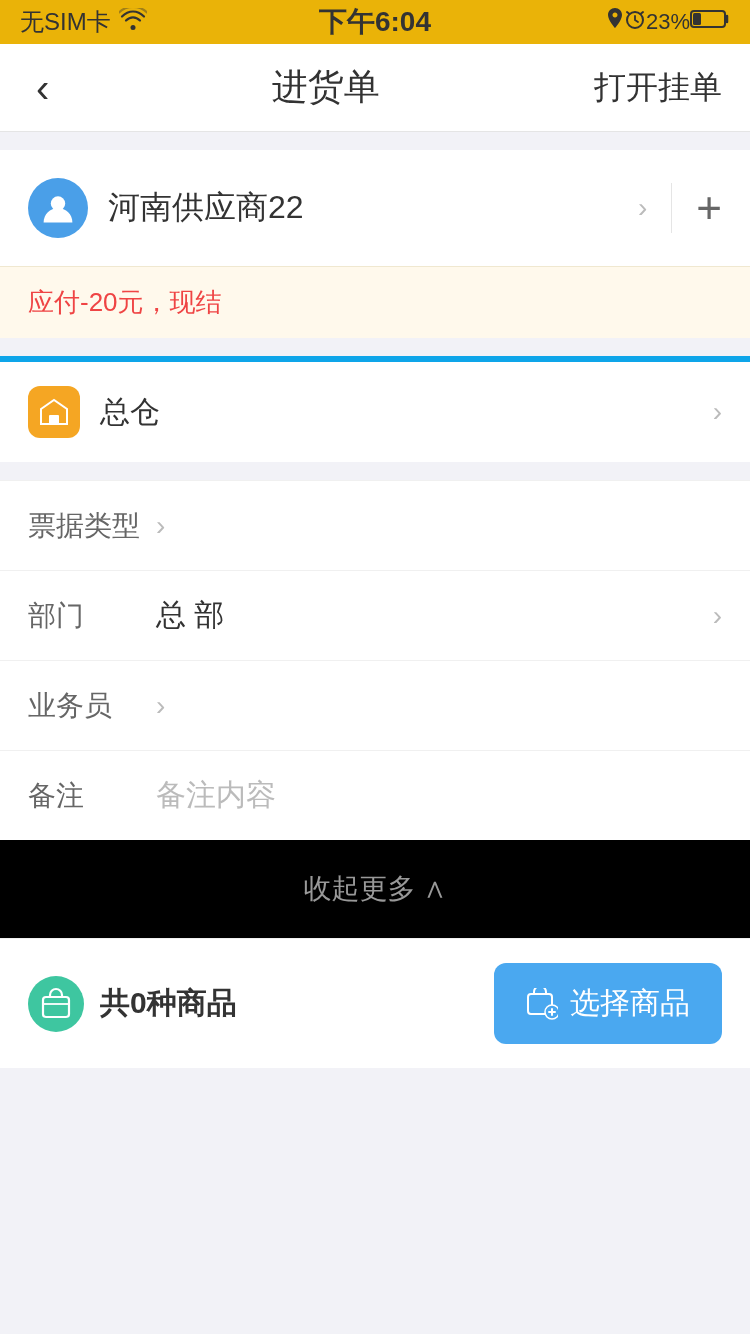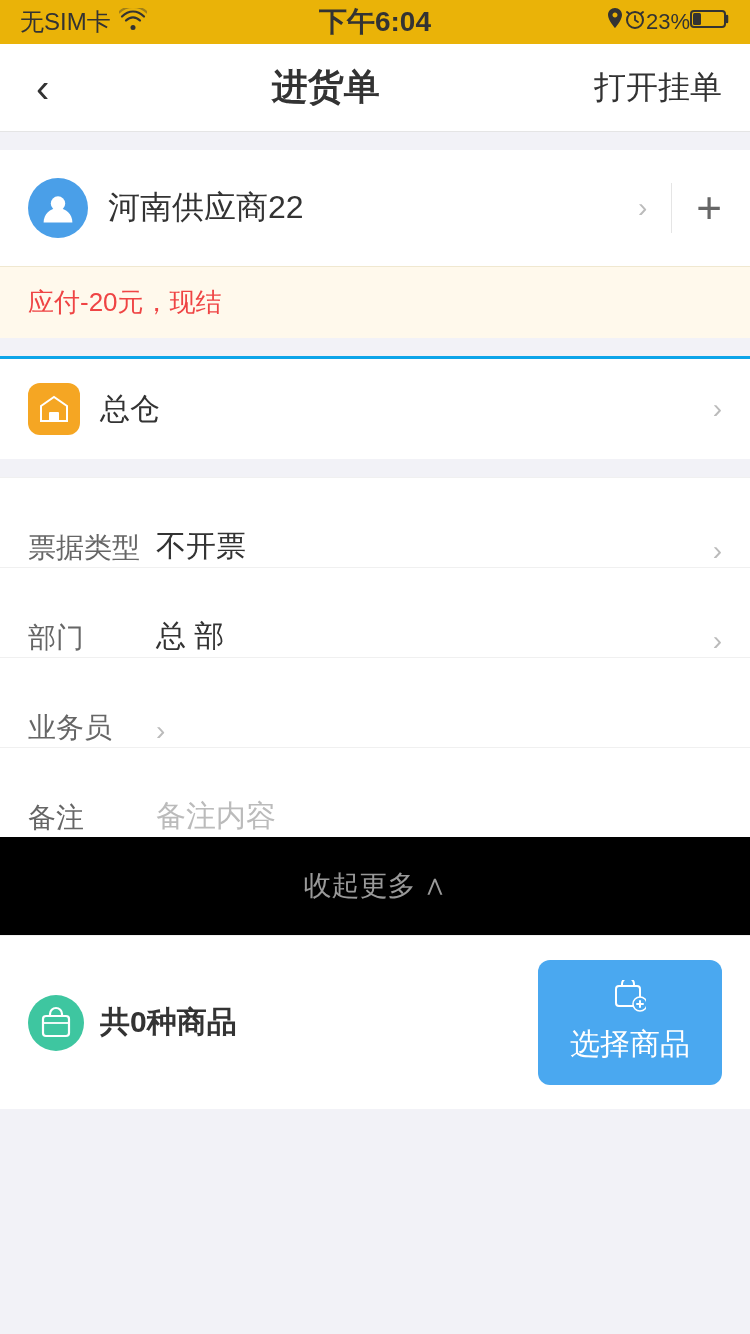--- a/index.html
+++ b/index.html
@@ -57,21 +57,21 @@
     }
     .nav-back {
       font-size: 40px;
       color: #333;
       cursor: pointer;
       line-height: 1;
       padding: 8px;
     }
     .nav-title {
       font-size: 36px;
-      font-weight: 700;
+      font-weight: 400;
       color: #333;
     }
     .nav-action {
       font-size: 32px;
       color: #333;
       cursor: pointer;
       font-family: Liberation Serif, serif;
     }
 
     
@@ -137,21 +137,21 @@
       padding: 18px 28px;
       font-size: 26px;
       color: #ef4444;
       border-top: 1px solid #f0e8d0;
     }
 
     
     .list-row {
       background: #fff;
       display: flex;
-      align-items: flex-end;
+      align-items: center;
       padding: 0 28px;
       min-height: 90px;
       border-top: 1px solid #f0f0f0;
       cursor: pointer;
     }
     .list-row-icon {
       width: 52px;
       height: 52px;
       border-radius: 12px;
       background: #f5a623;
@@ -180,21 +180,21 @@
       color: #bbb;
       margin-left: 8px;
     }
 
     
     .warehouse-row {
       display: flex;
       align-items: center;
       padding: 24px 28px;
       background: #fff;
-      border-top: 3px solid #0ea5e9;
+      border-top: 6px solid #0ea5e9;
       cursor: pointer;
     }
     .warehouse-label {
       flex: 1;
       font-size: 30px;
       color: #333;
     }
 
     
     .collapse-row {
@@ -241,21 +241,20 @@
       background: #4aa8f0;
       color: #fff;
       border: none;
       border-radius: 12px;
       padding: 20px 32px;
       font-size: 30px;
       display: flex;
       align-items: center;
       gap: 12px;
       cursor: pointer;
-      flex-direction: column;
     }
 
     
     .page-body {
       background: #f2f2f7;
       min-height: calc(1334px - 44px - 88px);
     }
   </style>
 </head>
 <body>
@@ -337,21 +336,20 @@
     <span class="warehouse-label">总仓</span>
     <span class="row-chevron">›</span>
   </div>
 
   <div class="section-gap"></div>
 
   <div class="card">
 
     <div class="list-row">
       <span class="row-label">票据类型</span>
-      <span class="row-value">不开票</span>
       <span class="row-chevron">›</span>
     </div>
 
     <div class="list-row">
       <span class="row-label">部门</span>
       <span class="row-value">总 部</span>
       <span class="row-chevron">›</span>
     </div>
 
     <div class="list-row">

